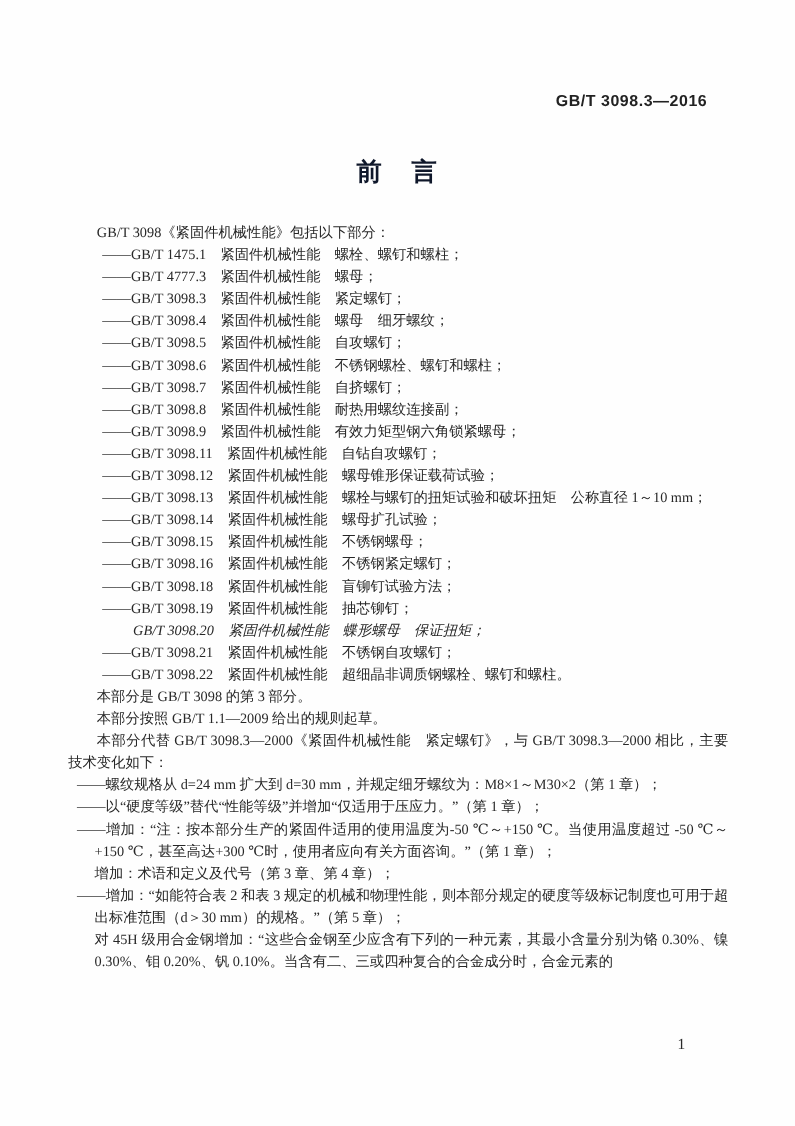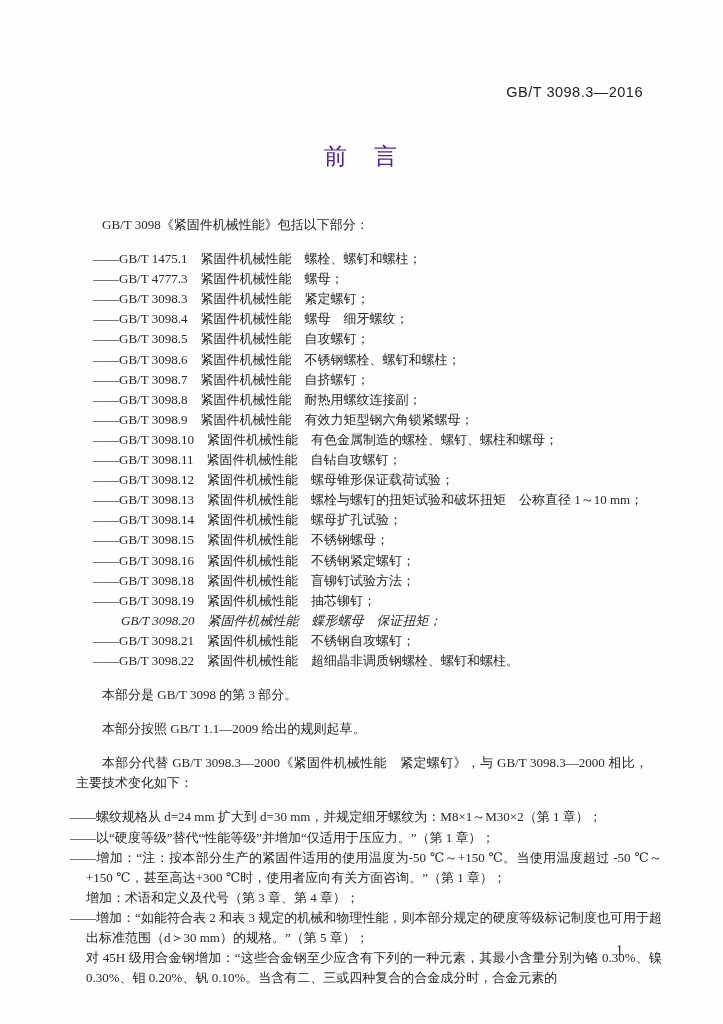--- a/index.html
+++ b/index.html
@@ -12,45 +12,45 @@
   }
   .page {
     position: relative;
     width: 723px; height: 1024px;
     background: #fefefe;
   }
   .std-number {
     position: absolute;
     top: 84px; right: 80px;
     font-family: "Liberation Sans", "DejaVu Sans", sans-serif;
-    font-weight: normal;
+    font-weight: bold;
     font-size: 14.5px;
     letter-spacing: 0.5px;
     color: #222;
   }
   .doc-title {
     position: absolute;
     top: 141px; left: 0; width: 723px;
     text-align: center;
     font-family: "Liberation Sans", "DejaVu Sans", sans-serif;
-    font-weight: normal;
+    font-weight: bold;
     font-size: 23px;
     letter-spacing: 2px;
-    color: #4c1d95;
+    color: #0f172a;
   }
   .body-text {
     position: absolute;
     left: 62px; top: 201px;
     width: 600px;
     font-size: 13px;
     line-height: 20.1px;
     text-align: justify;
     color: #272727;
   }
-  .para { text-indent: 2em; margin: 14px; }
+  .para { text-indent: 2em; margin: 0; }
   .part-list, .change-list { margin: 0; }
   .part-item {
     padding-left: 59px;
     text-indent: -28px;
   }
   .part-item.nodash { text-indent: 0; font-style: italic; }
   .change-item {
     padding-left: 24px;
     text-indent: -16px;
   }
@@ -78,21 +78,20 @@
     <div class="part-list">
         <div class="part-item">——GB/T 1475.1　紧固件机械性能　螺栓、螺钉和螺柱；</div>
         <div class="part-item">——GB/T 4777.3　紧固件机械性能　螺母；</div>
         <div class="part-item">——GB/T 3098.3　紧固件机械性能　紧定螺钉；</div>
         <div class="part-item">——GB/T 3098.4　紧固件机械性能　螺母　细牙螺纹；</div>
         <div class="part-item">——GB/T 3098.5　紧固件机械性能　自攻螺钉；</div>
         <div class="part-item">——GB/T 3098.6　紧固件机械性能　不锈钢螺栓、螺钉和螺柱；</div>
         <div class="part-item">——GB/T 3098.7　紧固件机械性能　自挤螺钉；</div>
         <div class="part-item">——GB/T 3098.8　紧固件机械性能　耐热用螺纹连接副；</div>
         <div class="part-item">——GB/T 3098.9　紧固件机械性能　有效力矩型钢六角锁紧螺母；</div>
-        <div class="part-item">——GB/T 3098.10　紧固件机械性能　有色金属制造的螺栓、螺钉、螺柱和螺母；</div>
         <div class="part-item">——GB/T 3098.11　紧固件机械性能　自钻自攻螺钉；</div>
         <div class="part-item">——GB/T 3098.12　紧固件机械性能　螺母锥形保证载荷试验；</div>
         <div class="part-item">——GB/T 3098.13　紧固件机械性能　螺栓与螺钉的扭矩试验和破坏扭矩　公称直径 1～10 mm；</div>
         <div class="part-item">——GB/T 3098.14　紧固件机械性能　螺母扩孔试验；</div>
         <div class="part-item">——GB/T 3098.15　紧固件机械性能　不锈钢螺母；</div>
         <div class="part-item">——GB/T 3098.16　紧固件机械性能　不锈钢紧定螺钉；</div>
         <div class="part-item">——GB/T 3098.18　紧固件机械性能　盲铆钉试验方法；</div>
         <div class="part-item">——GB/T 3098.19　紧固件机械性能　抽芯铆钉；</div>
         <div class="part-item nodash">GB/T 3098.20　紧固件机械性能　蝶形螺母　保证扭矩；</div>
         <div class="part-item">——GB/T 3098.21　紧固件机械性能　不锈钢自攻螺钉；</div>

